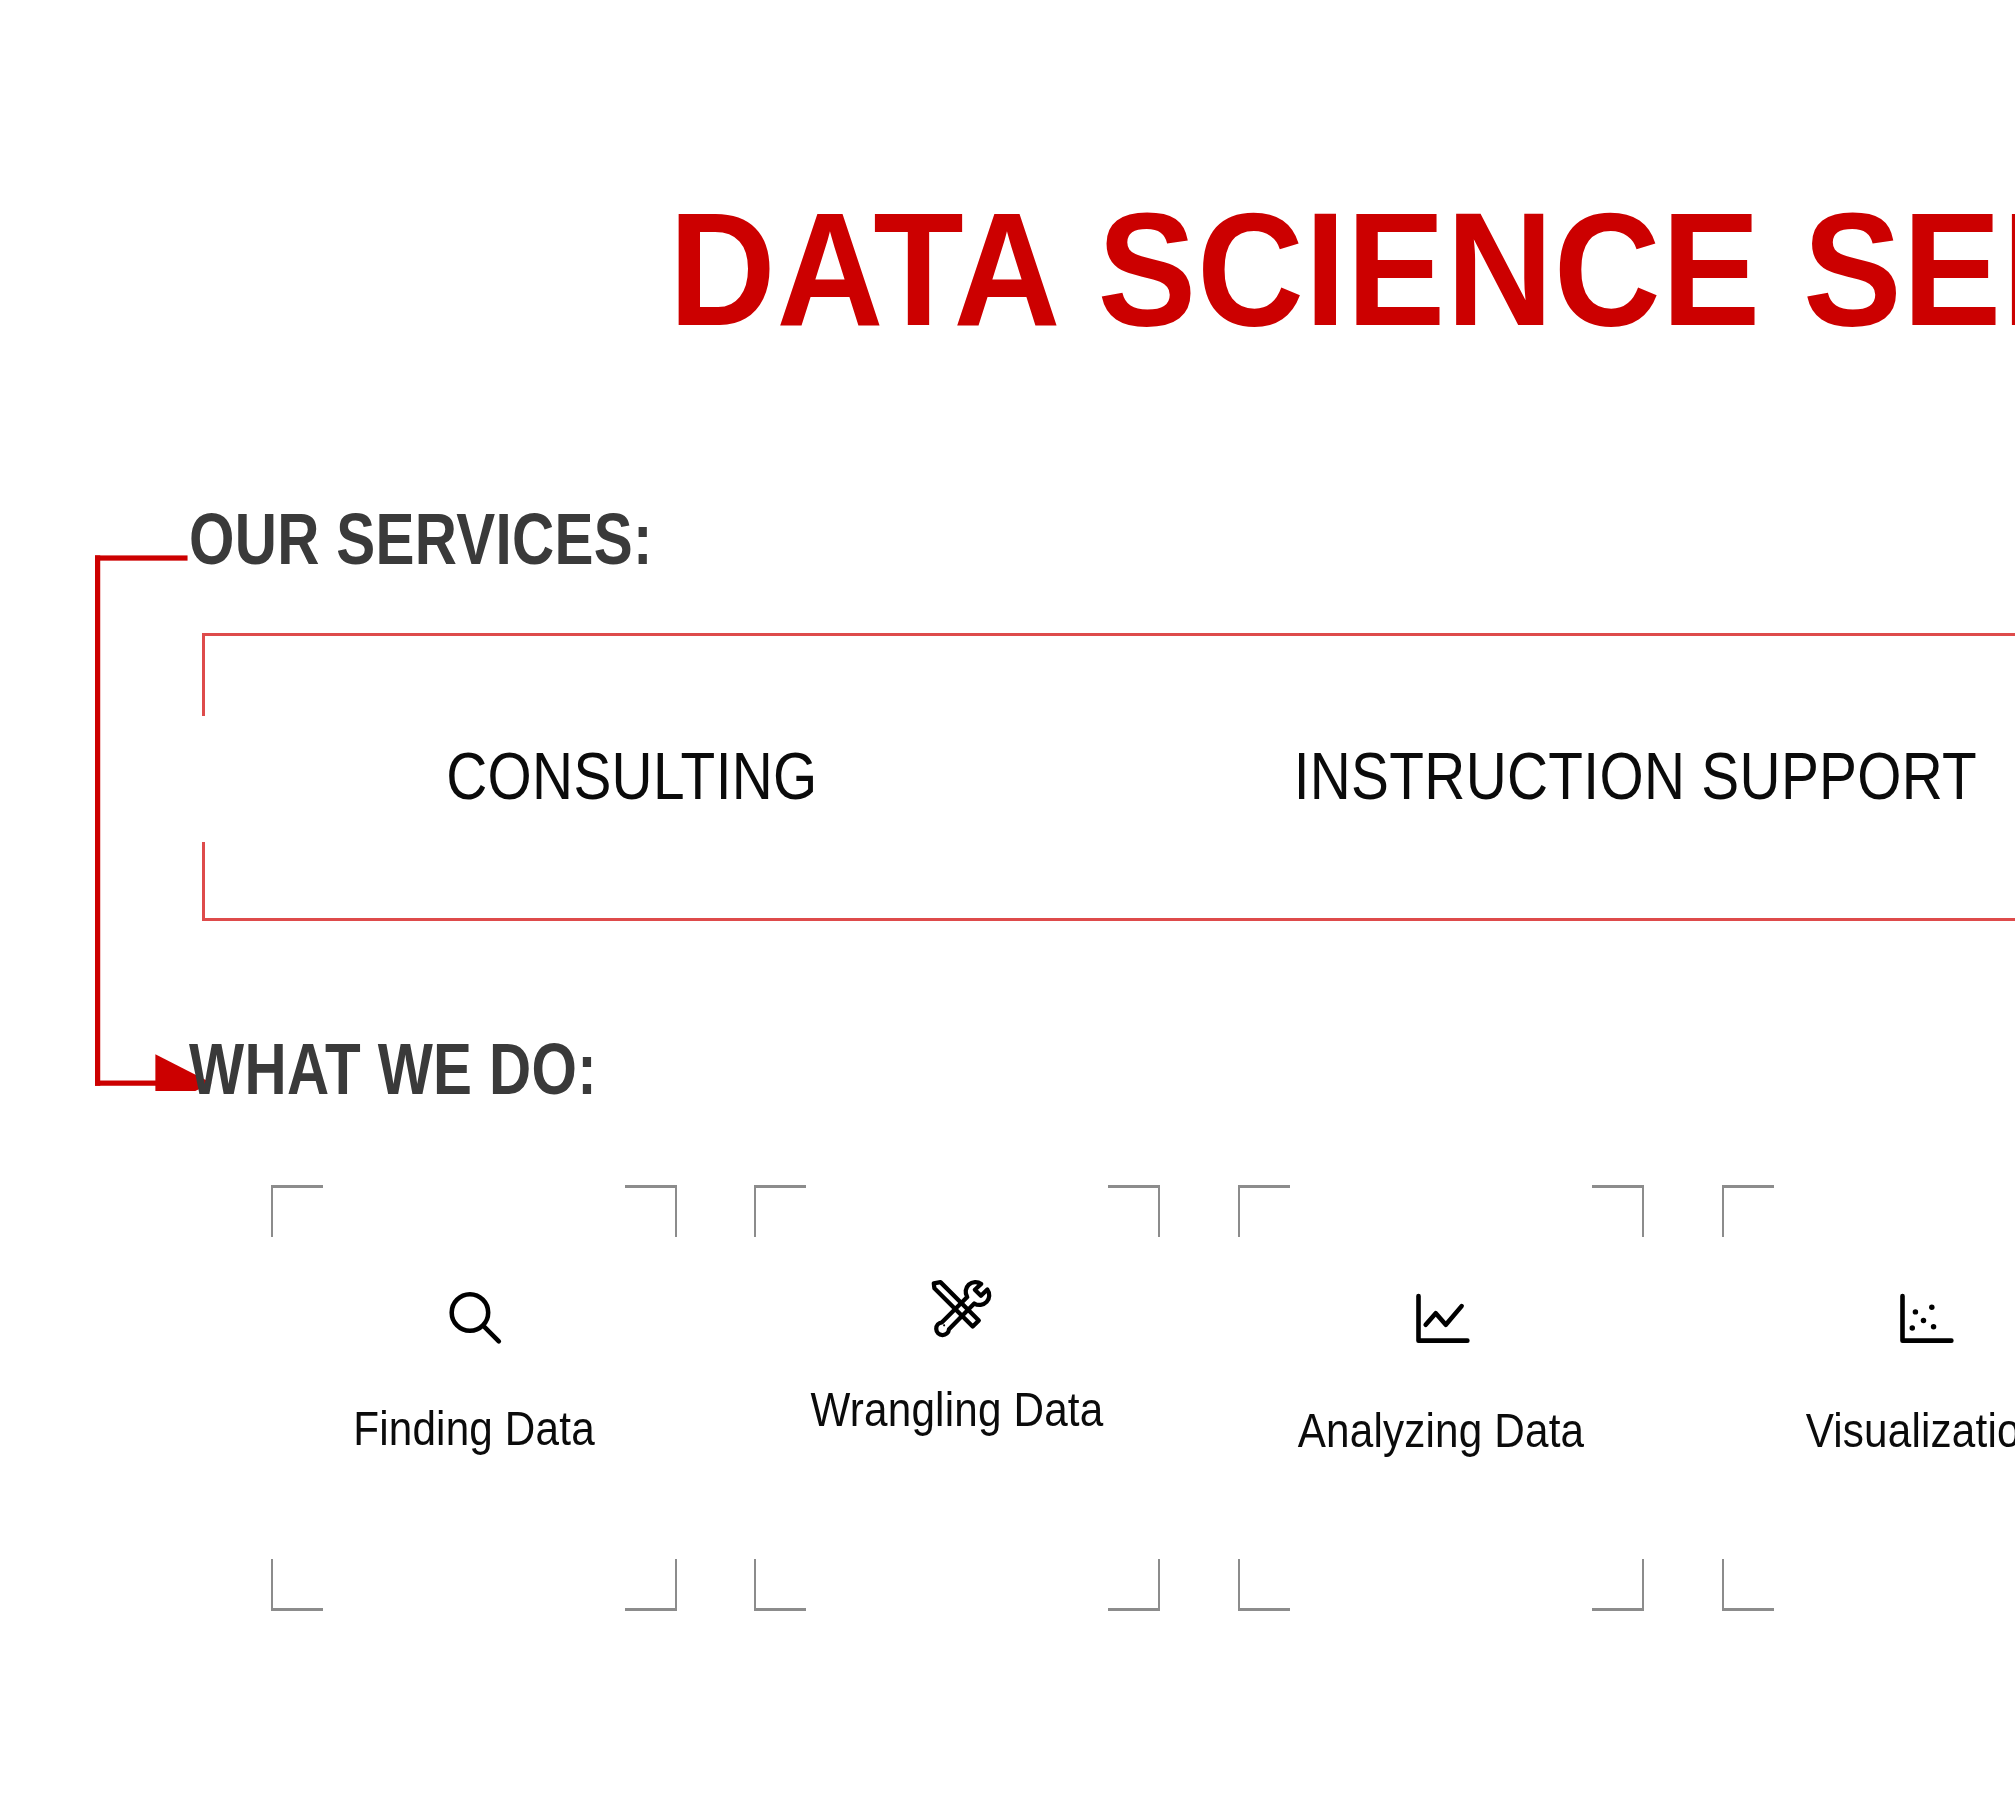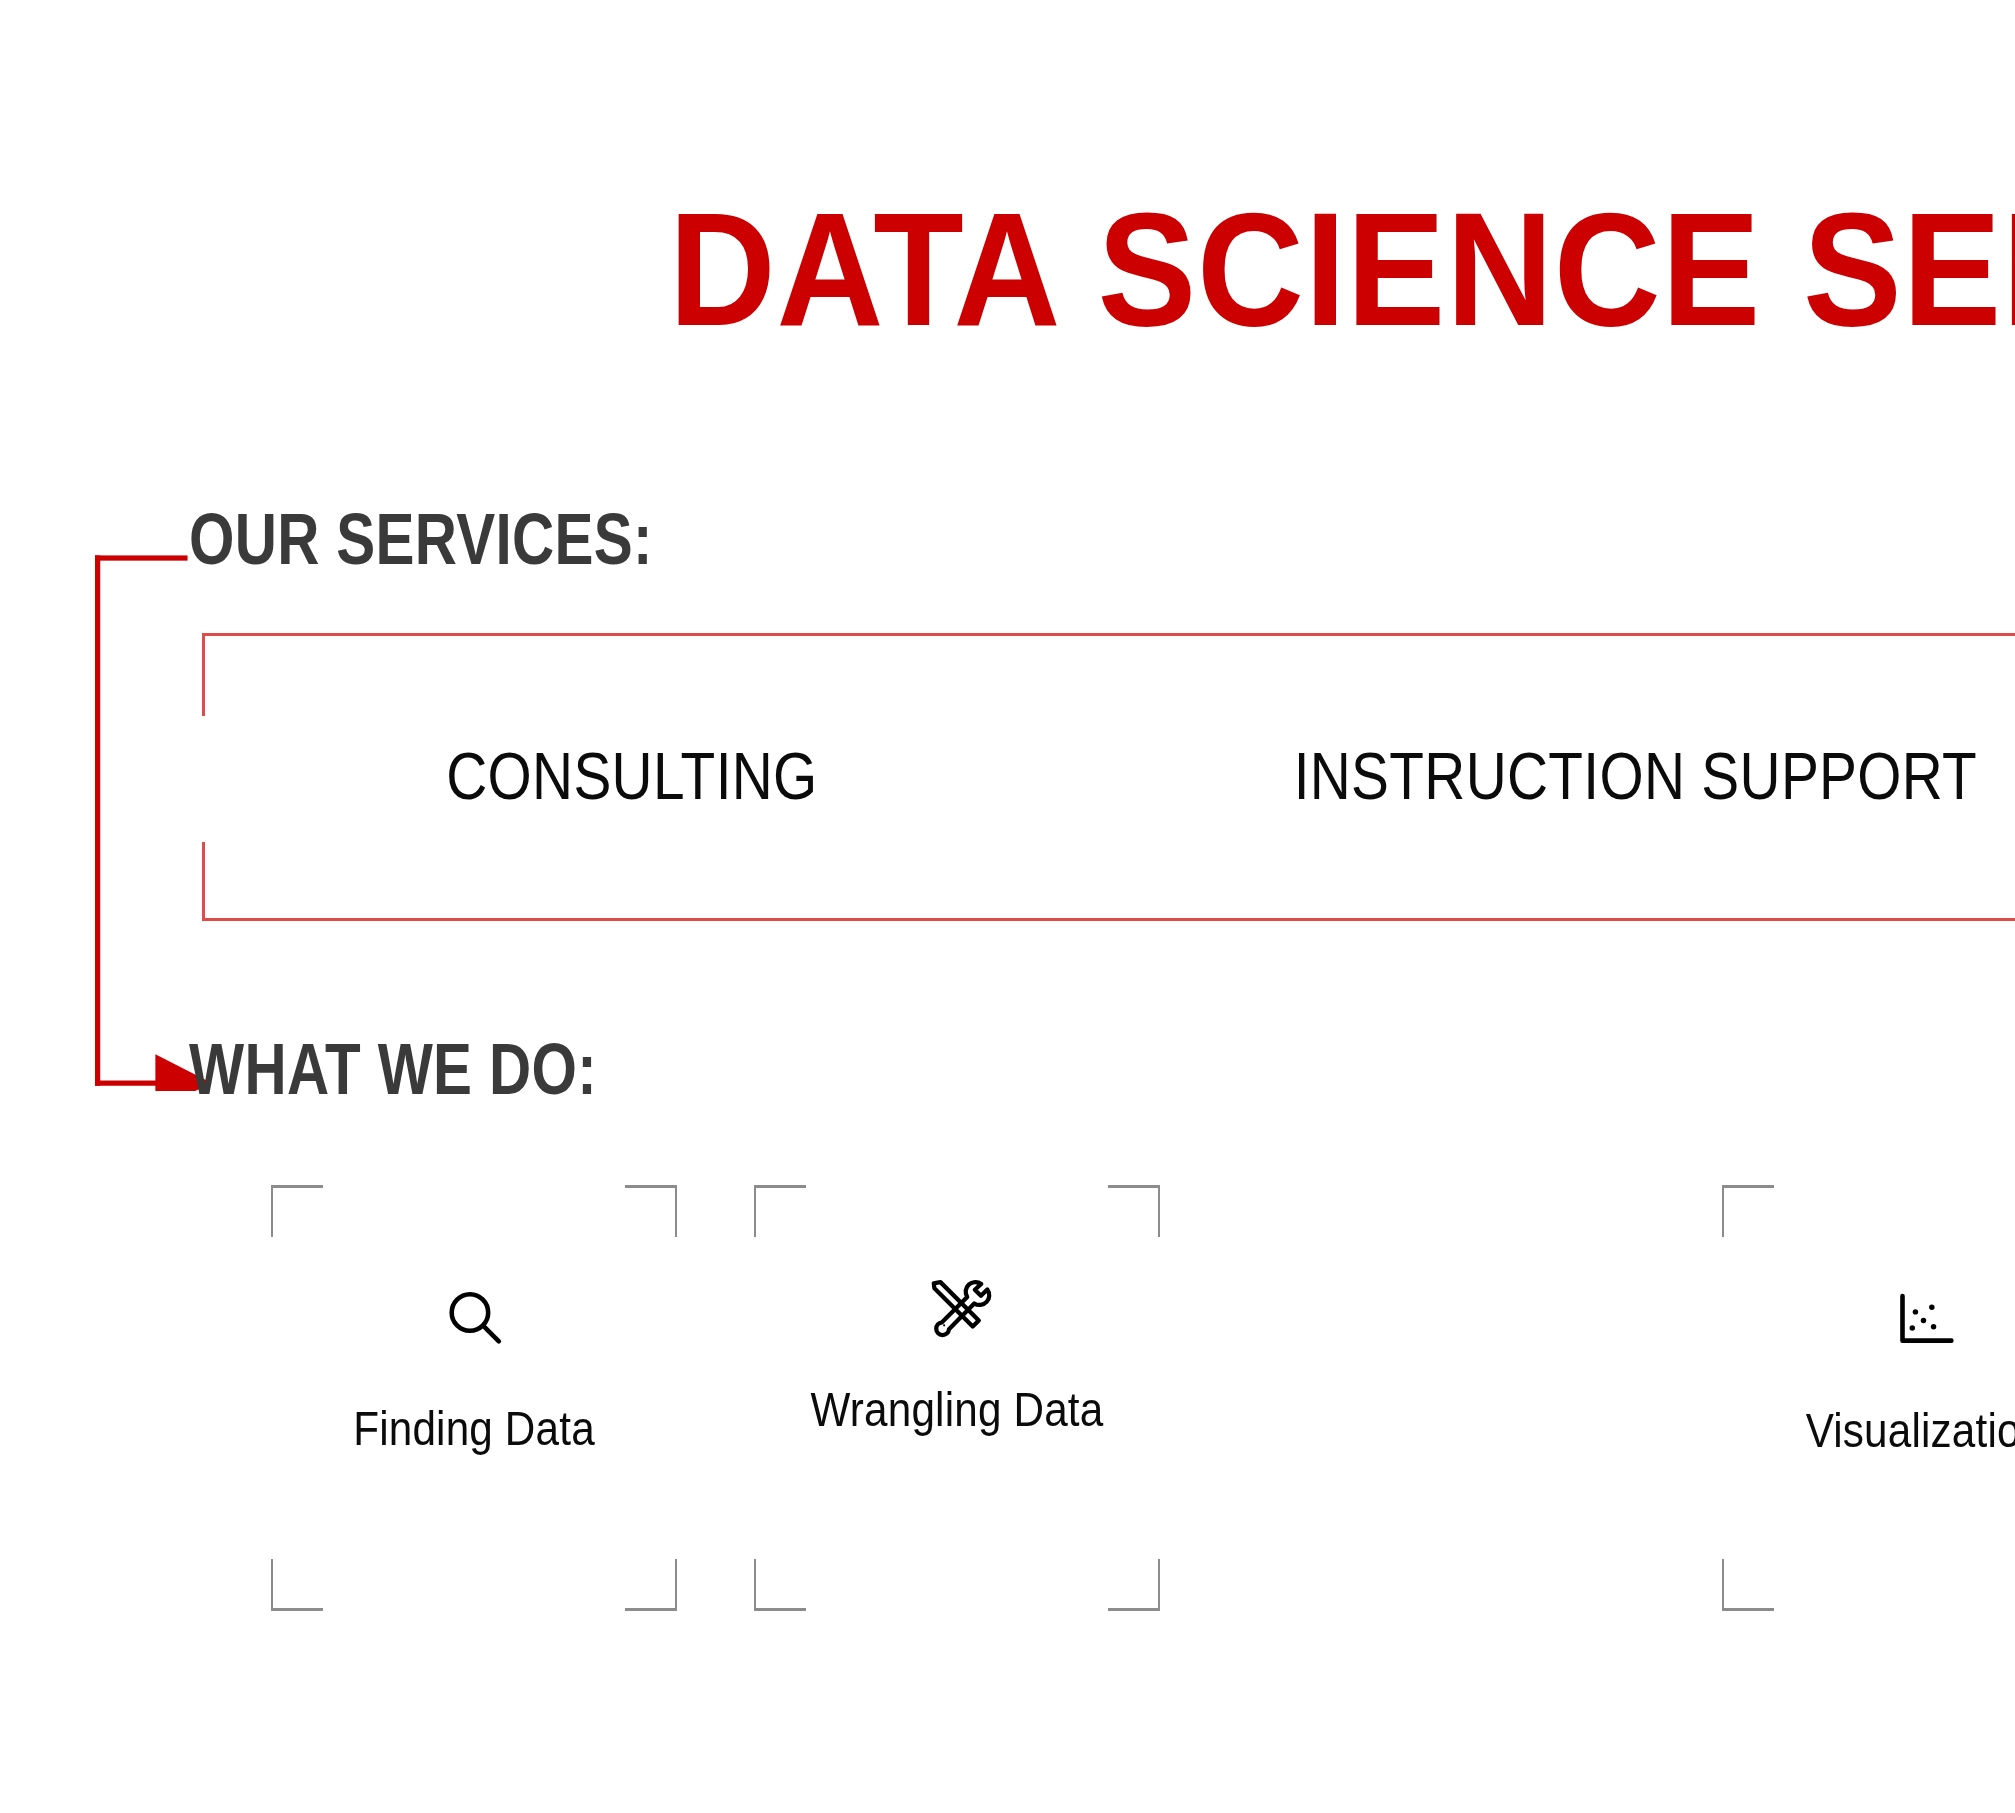--- a/index.html
+++ b/index.html
@@ -225,20 +225,33 @@
     <span class="bracket br-br"></span>
     <div class="card-icon" style="top:97px;">
       <svg width="73" height="73" viewBox="0 0 24 24" fill="none" stroke="#000000" stroke-width="1.5" stroke-linecap="round" stroke-linejoin="round">
         <circle cx="10.5" cy="10" r="6"></circle>
         <line x1="15" y1="14.5" x2="20" y2="19.5"></line>
       </svg>
     </div>
     <div class="card-label" style="top:214px;">Finding Data</div>
   </div>
 
+  <div class="card" style="left:1238px; width:406px;">
+    <span class="bracket br-tl"></span>
+    <span class="bracket br-tr"></span>
+    <span class="bracket br-bl"></span>
+    <span class="bracket br-br"></span>
+    <div class="card-icon" style="top:101px;">
+      <svg width="69" height="69" viewBox="0 0 24 24" fill="none" stroke="#000000" stroke-width="1.6" stroke-linecap="round" stroke-linejoin="round">
+        <polyline points="4,3.5 4,19 21,19"></polyline>
+        <polyline points="6.5,13.5 10,9.5 13.5,13.5 19,7"></polyline>
+      </svg>
+    </div>
+    <div class="card-label" style="top:216px;">Analyzing Data</div>
+  </div>
 
   <div class="card" style="left:1722px; width:406px;">
     <span class="bracket br-tl"></span>
 
     <span class="bracket br-bl"></span>
 
     <div class="card-icon" style="top:101px;">
       <svg width="69" height="69" viewBox="0 0 24 24" fill="none" stroke="#000000" stroke-width="1.6" stroke-linecap="round" stroke-linejoin="round">
         <polyline points="4,3.5 4,19 21,19"></polyline>
         <circle cx="8.5" cy="9.0" r="0.95" fill="#000000" stroke="none"></circle>

